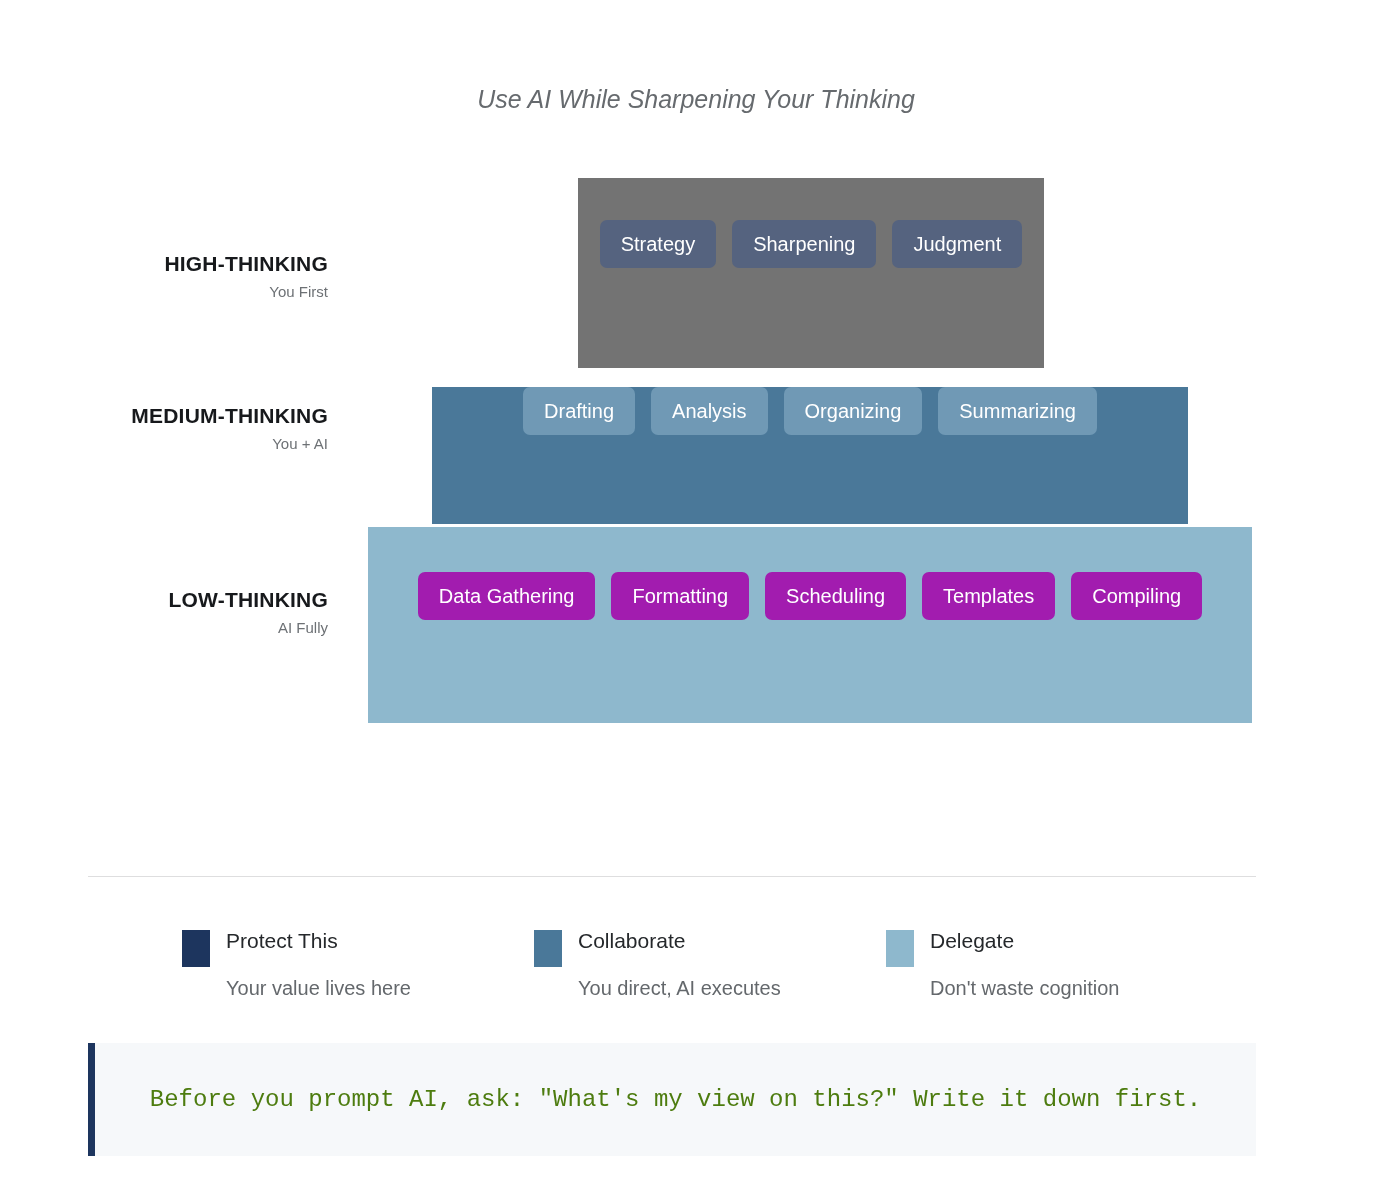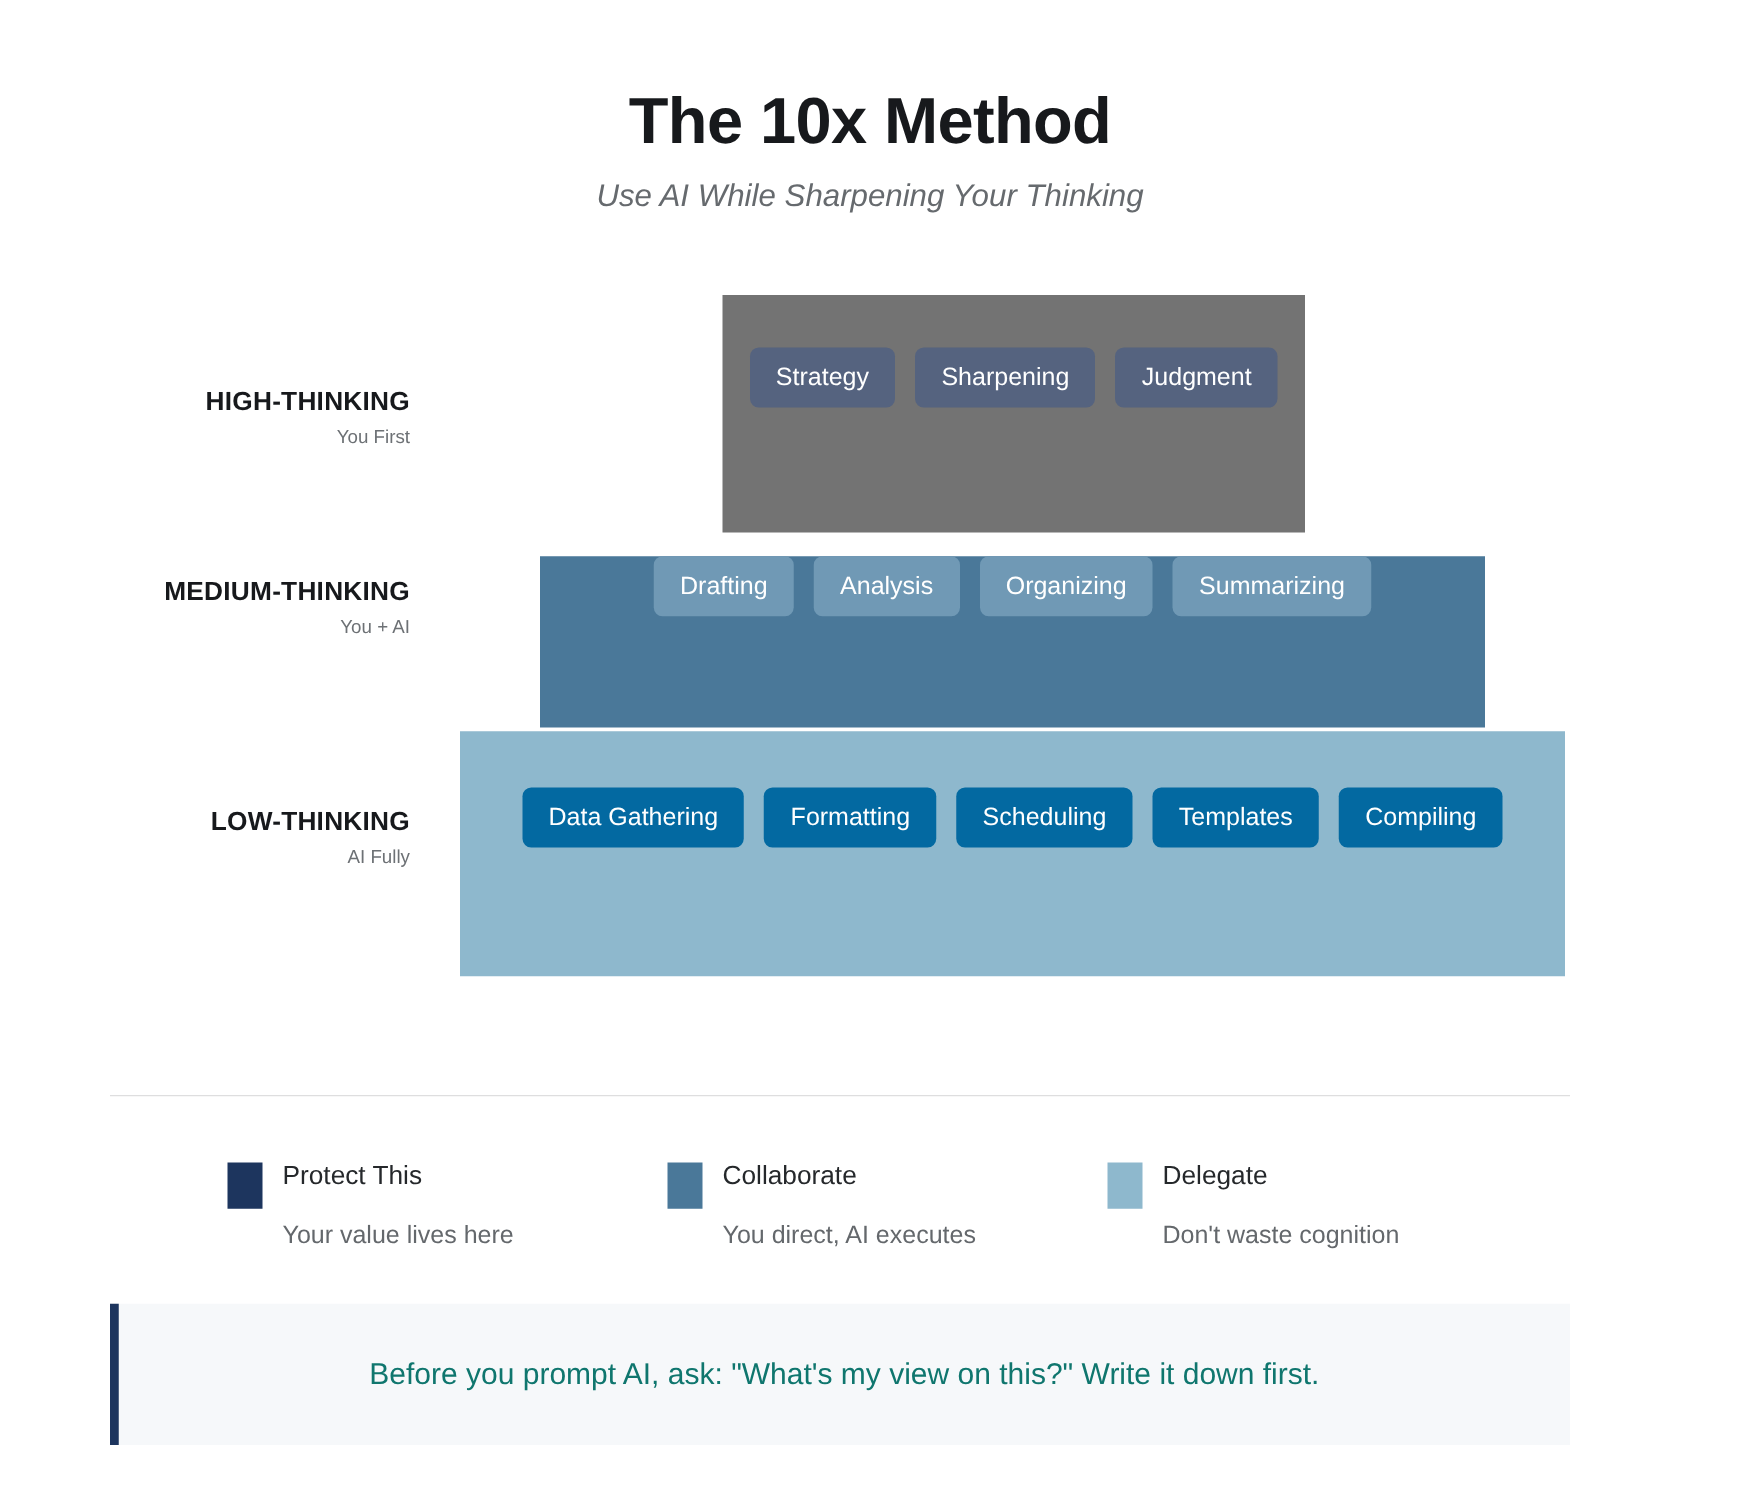--- a/index.html
+++ b/index.html
@@ -86,21 +86,21 @@
     justify-content: center;
     border-radius: 7px;
     color: #ffffff;
     font-size: 20px;
     line-height: 1;
     padding: 14px 21px;
     white-space: nowrap;
   }
   .chip-high { background: #55637f; }
   .chip-medium { background: #7099b5; }
-  .chip-low { background: #0369a1; }
+  .chip-low { background: #a21caf; }
 
   
   .tier-label {
     position: absolute;
     width: 260px;
     left: 68px;
     text-align: right;
   }
   .tier-label .name {
     font-size: 21px;
@@ -170,32 +170,32 @@
     height: 113px;
     background: #f6f8fa;
     border-left: 7px solid #1d355e;
     box-sizing: border-box;
     display: flex;
     align-items: center;
     justify-content: center;
   }
   .callout-text {
     font-size: 24px;
-    color: #0f766e;
+    color: #4d7c0f;
     line-height: 1.3;
     padding: 0 24px;
+    font-family: Liberation Mono, monospace;
   }
 </style>
 </head>
 <body>
 
 <div class="page">
 
   <div class="header">
-    <h1 class="title">The 10x Method</h1>
     <p class="subtitle">Use AI While Sharpening Your Thinking</p>
   </div>
 
   <div class="pyramid">
 
     <div class="tier-label label-high">
       <div class="name">HIGH-THINKING</div>
       <div class="sub">You First</div>
     </div>
 

